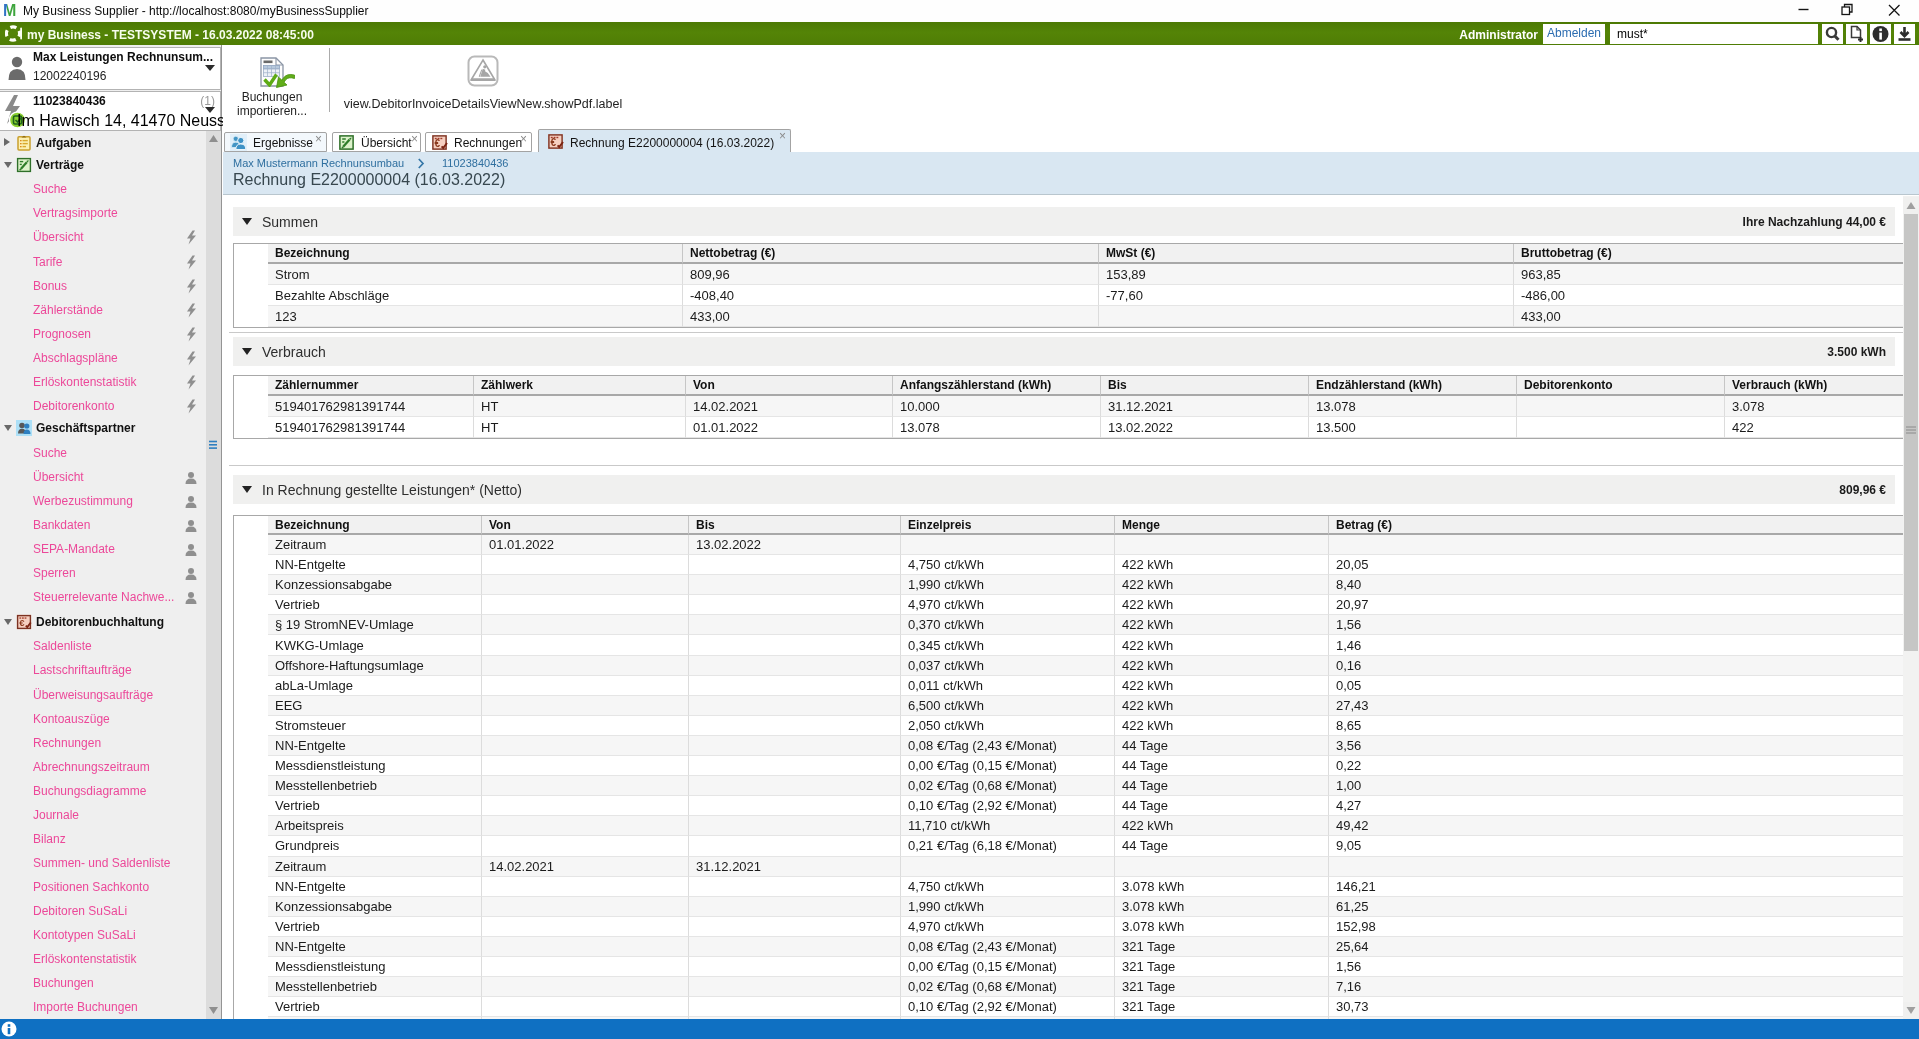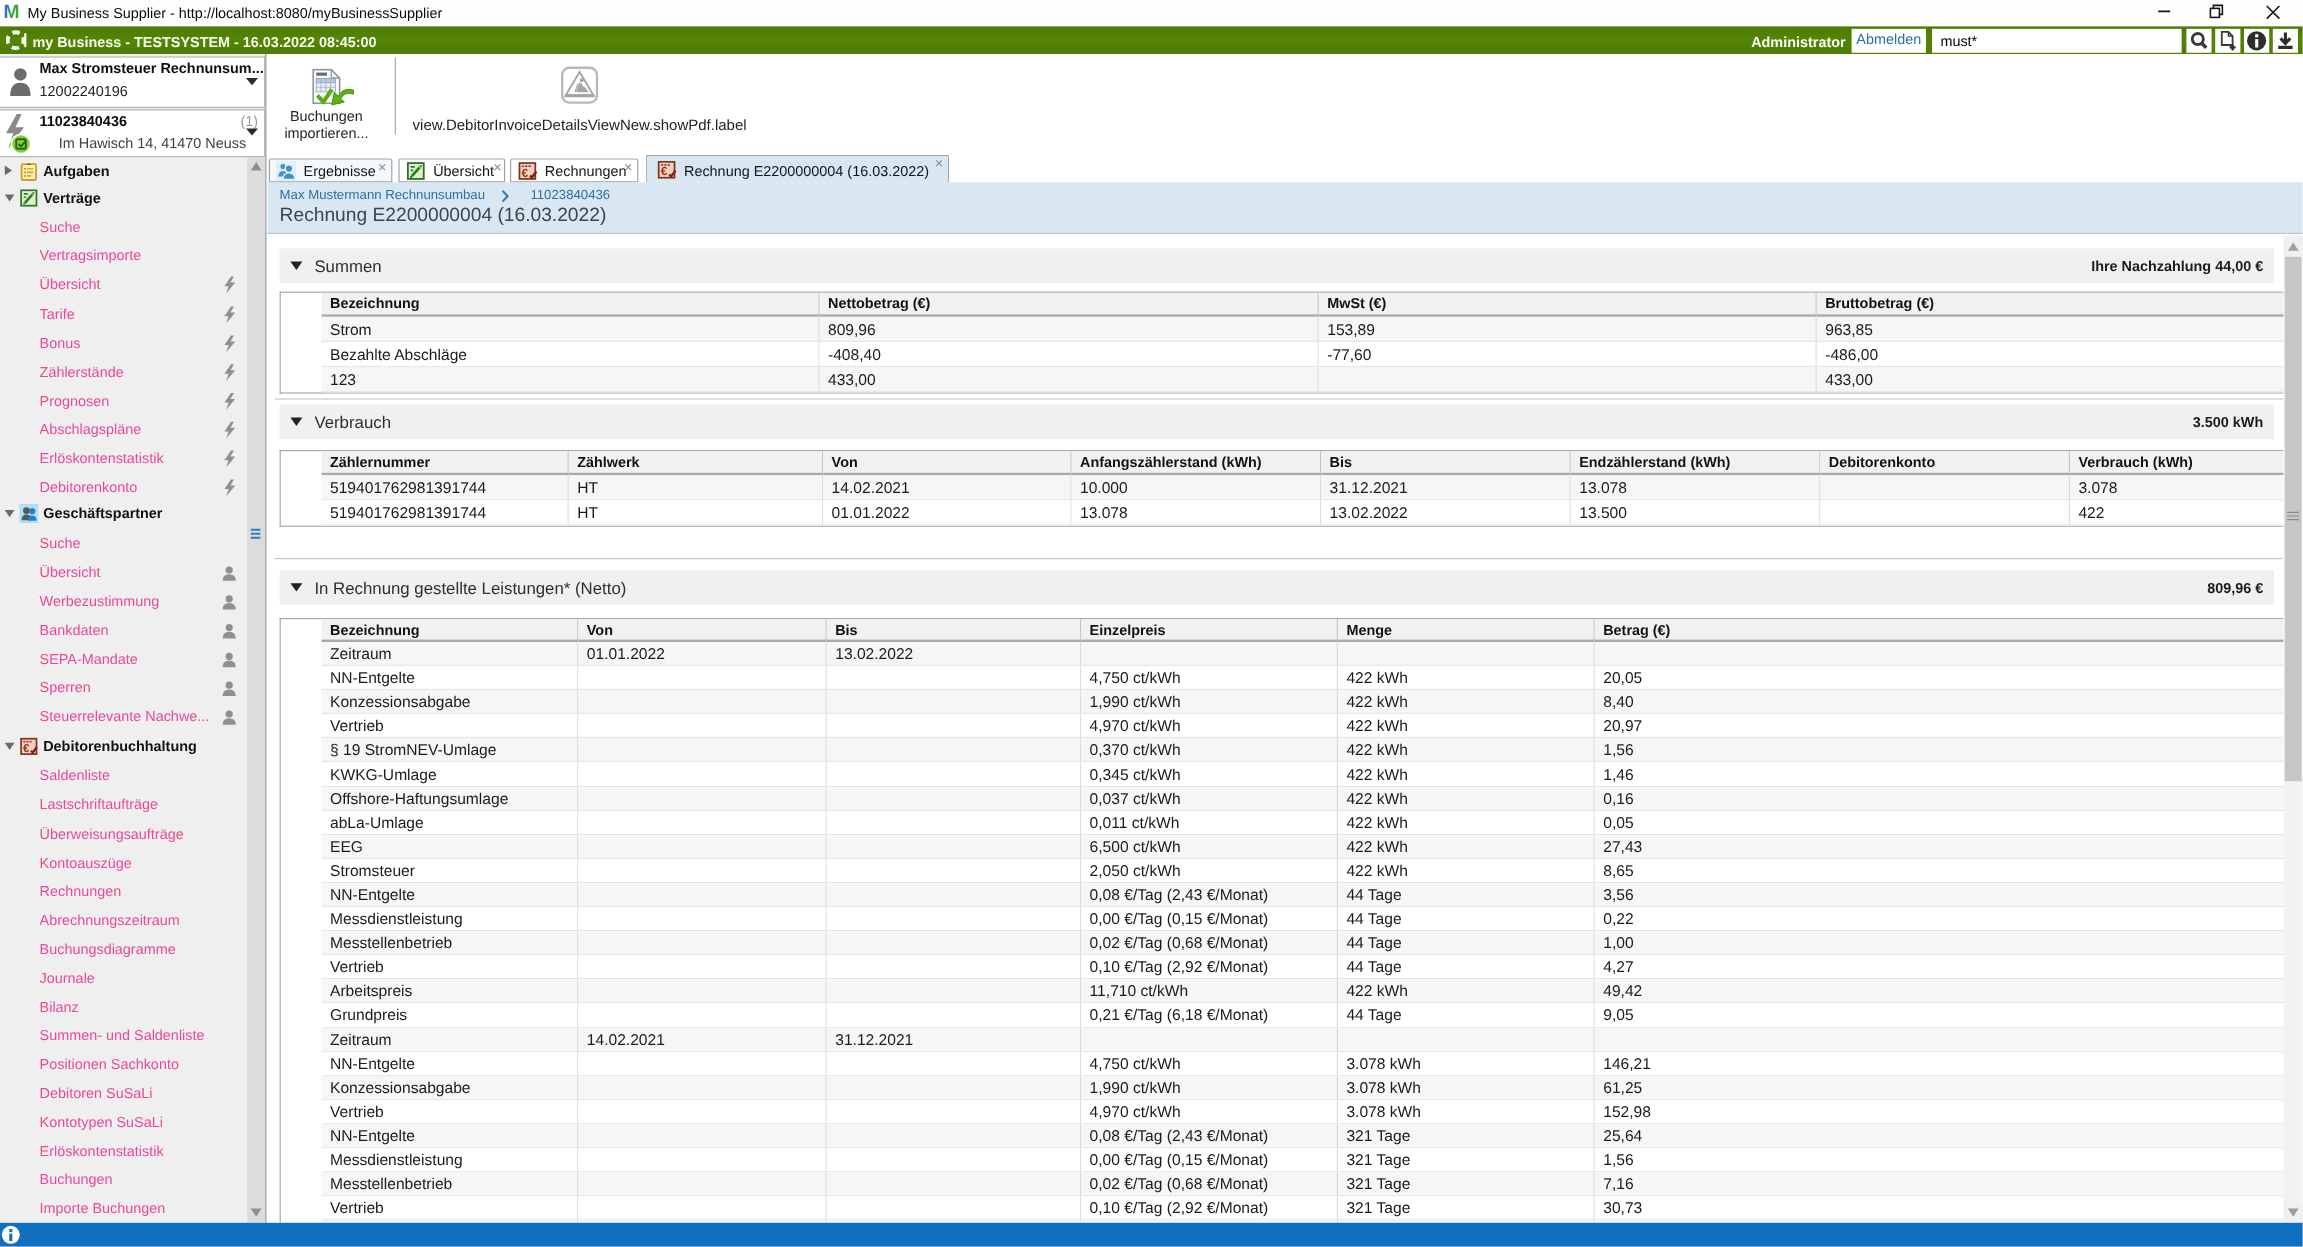--- a/index.html
+++ b/index.html
@@ -117,35 +117,35 @@
     </svg>
 </div>
 
 <div id="sidebar" class="abs">
 
   <div class="sbox" style="top:2px;height:43px">
     <svg class="abs" style="left:7px;top:6px" width="22" height="30">
       <circle cx="10" cy="8" r="5.2" fill="#6b6b6b"></circle>
       <path d="M1.5 26 Q1.5 15 10 15 Q18.5 15 18.5 26 Z" fill="#6b6b6b"></path>
     </svg>
-    <div class="abs" style="left:33px;top:2px;font-size:12px;font-weight:bold;color:#0d0d0d">Max Stromsteuer Rechnunsum...</div>
+    <div class="abs" style="left:33px;top:2px;font-size:12px;font-weight:bold;color:#0d0d0d">Max Leistungen Rechnunsum...</div>
     <div class="abs" style="left:33px;top:21px;font-size:12px;color:#222">12002240196</div>
     <div class="caret" style="left:205px;top:17px"></div>
   </div>
 
   <div class="sbox" style="top:46px;height:40px">
     <svg class="abs" style="left:1px;top:2px" width="30" height="36">
       <path d="M13 1 L4 17 H10 L6 30 L19 12 H12 L17 1 Z" fill="#8a8a8a"></path>
       <circle cx="16.5" cy="26" r="8" fill="#8ccf31" stroke="#fff" stroke-width="1.4"></circle>
       <rect x="12.5" y="22" width="8" height="8" rx="1.5" fill="none" stroke="#20661c" stroke-width="1.6"></rect>
       <path d="M14.5 26 L16.5 28 L20.5 23.5" fill="none" stroke="#20661c" stroke-width="1.6"></path>
     </svg>
     <div class="abs" style="left:33px;top:2px;font-size:12px;font-weight:bold;color:#0d0d0d">11023840436</div>
     <div class="abs" style="right:5px;top:2px;font-size:12px;color:#9a9a9a">(1)</div>
-    <div class="abs" style="left:49px;top:20px;font-size:12px;color:#404040">Im Hawisch 14, 41470 Neuss</div>
+    <div class="abs" style="left:17px;top:20px;font-size:16px;color:#000000">Im Hawisch 14, 41470 Neuss</div>
     <div class="caret" style="left:205px;top:15px"></div>
   </div>
 </div>
 <div id="navwrap" class="abs" style="left:0;top:45px;width:222px;height:974px;overflow:hidden">
     <div class="navrow" style="top:86.0px">
       <span class="tri-r" style="left:4px;top:7px"></span>
       <svg class="abs" style="left:16px;top:4px" width="16" height="16">
         <rect x="2" y="1.8" width="12" height="13.2" rx="1" fill="#fdf0b2" stroke="#c9a02e" stroke-width="1.5"></rect>
         <path d="M5.5 2.5 L8 0.8 L10.5 2.5 Z" fill="#8a6a14"></path>
         <rect x="4" y="5" width="1.6" height="1.3" fill="#dc8a1a"></rect>

